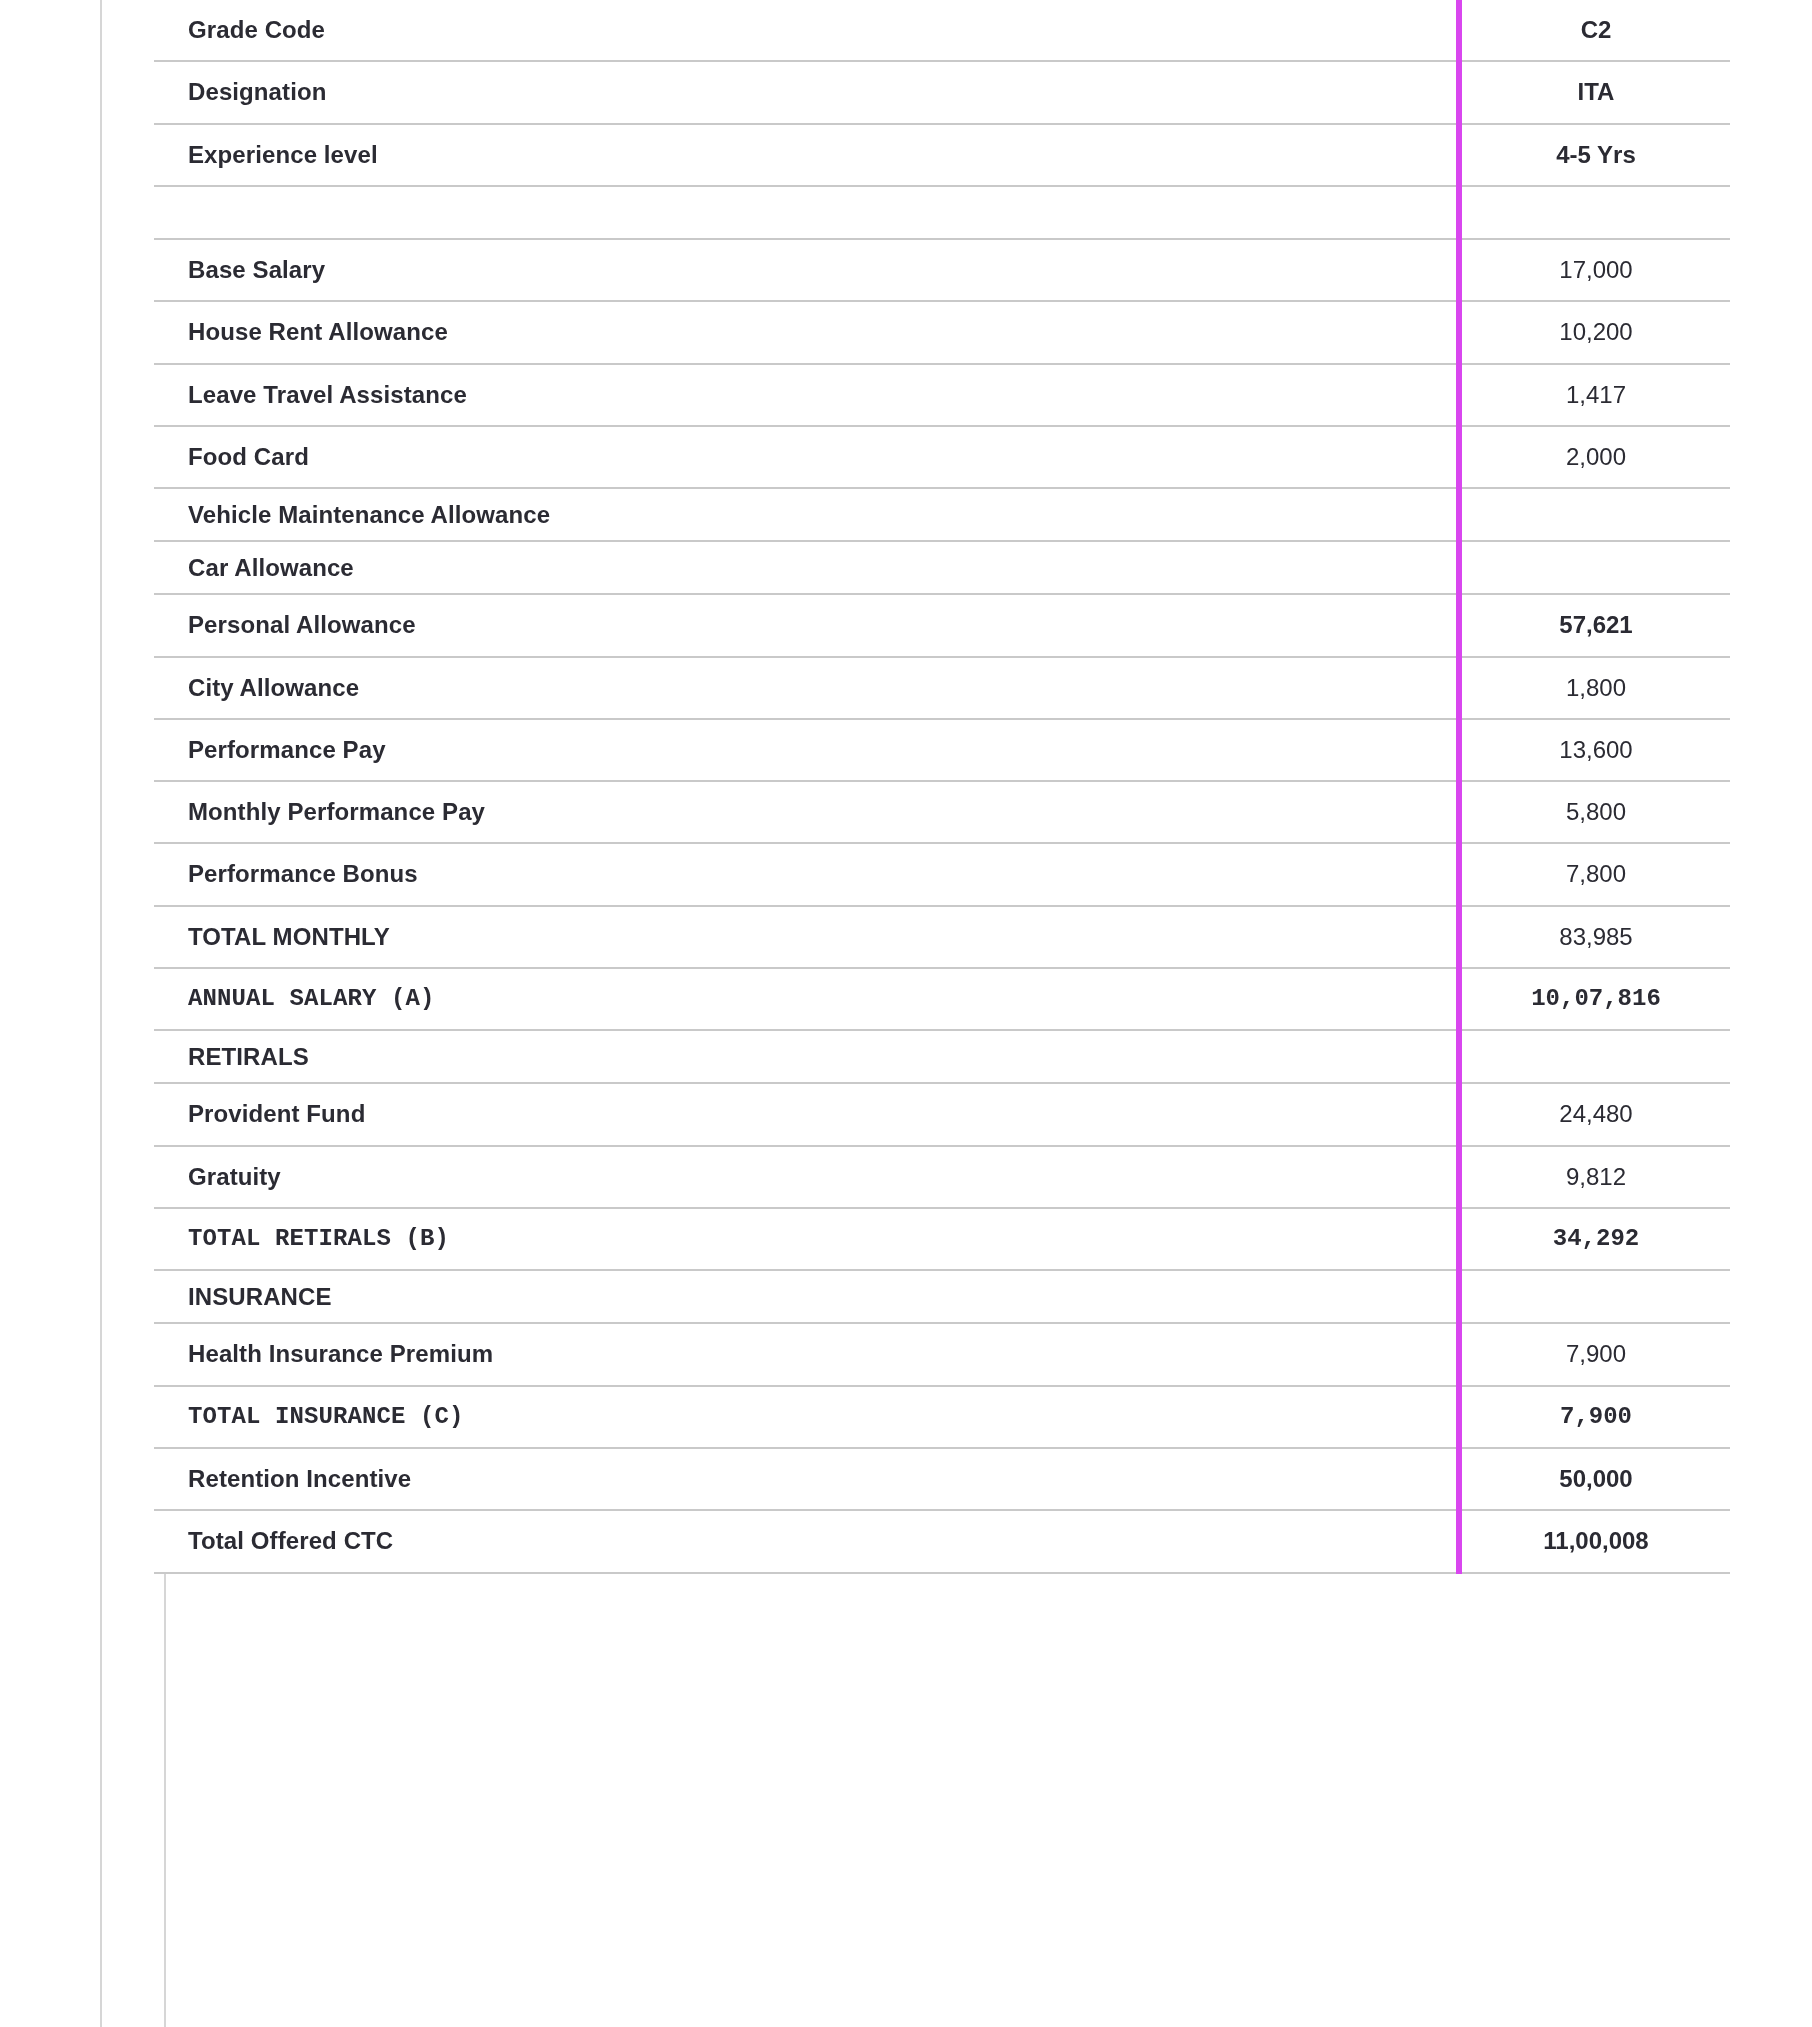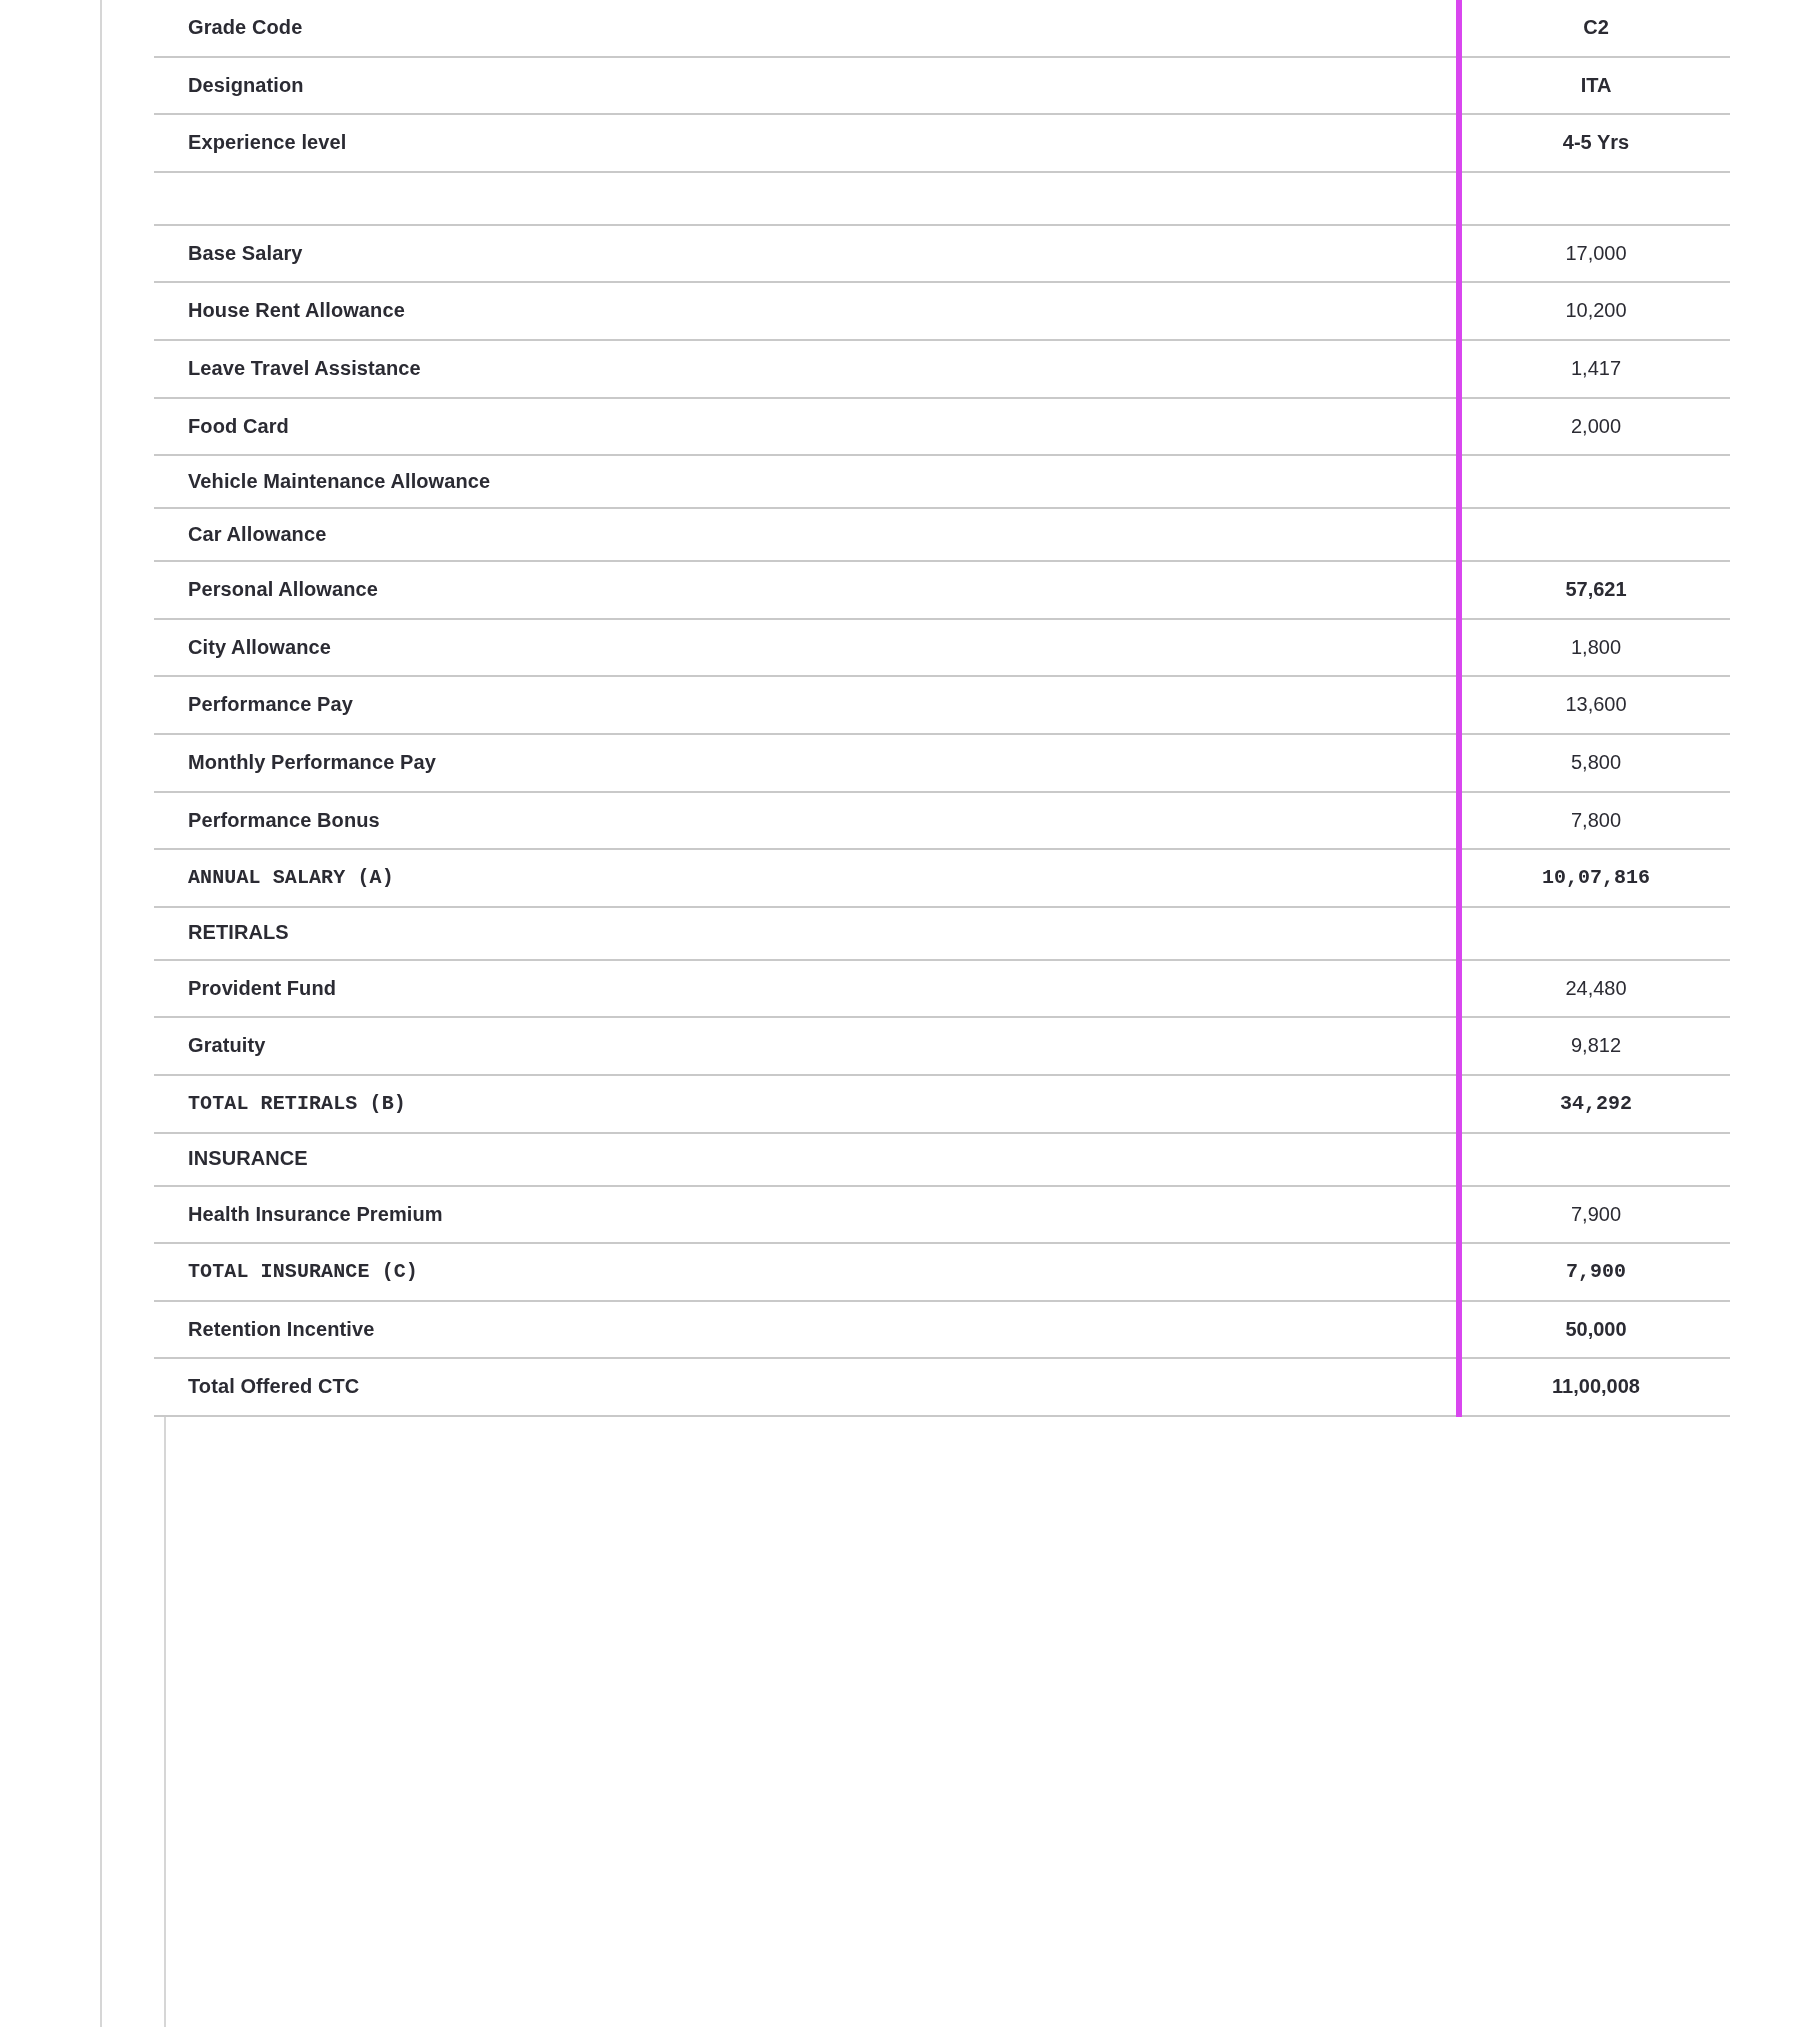--- a/index.html
+++ b/index.html
@@ -32,21 +32,21 @@
   .margin-rule.r2 { left: 164px; }
 
   
   #ctc-table {
     position: absolute;
     left: 154px;
     top: 0px;
     width: 1576px;
     border-collapse: collapse;
     table-layout: fixed;
-    font-size: 20px;
+    font-size: 24px;
   }
   #ctc-table col.label-col { width: 1305px; }
   #ctc-table col.value-col { width: 271px; }
 
   #ctc-table tr { height: 53px; }
 
   #ctc-table td {
     padding: 0 0;
     vertical-align: middle;
     border-bottom: 2px solid #c9c9c9;
@@ -152,20 +152,24 @@
           <td class="value">13,600</td>
         </tr>
         <tr class="plain">
           <td class="label indent">Monthly Performance Pay</td>
           <td class="value">5,800</td>
         </tr>
         <tr class="plain">
           <td class="label indent">Performance Bonus</td>
           <td class="value">7,800</td>
         </tr>
+        <tr class="plain">
+          <td class="label">TOTAL MONTHLY</td>
+          <td class="value">83,985</td>
+        </tr>
         <tr class="cream thickbottom">
           <td class="label">ANNUAL SALARY (A)</td>
           <td class="value bold">10,07,816</td>
         </tr>
         <tr class="plain">
           <td class="label">RETIRALS</td>
           <td class="value"></td>
         </tr>
         <tr class="plain">
           <td class="label">Provident Fund</td>

